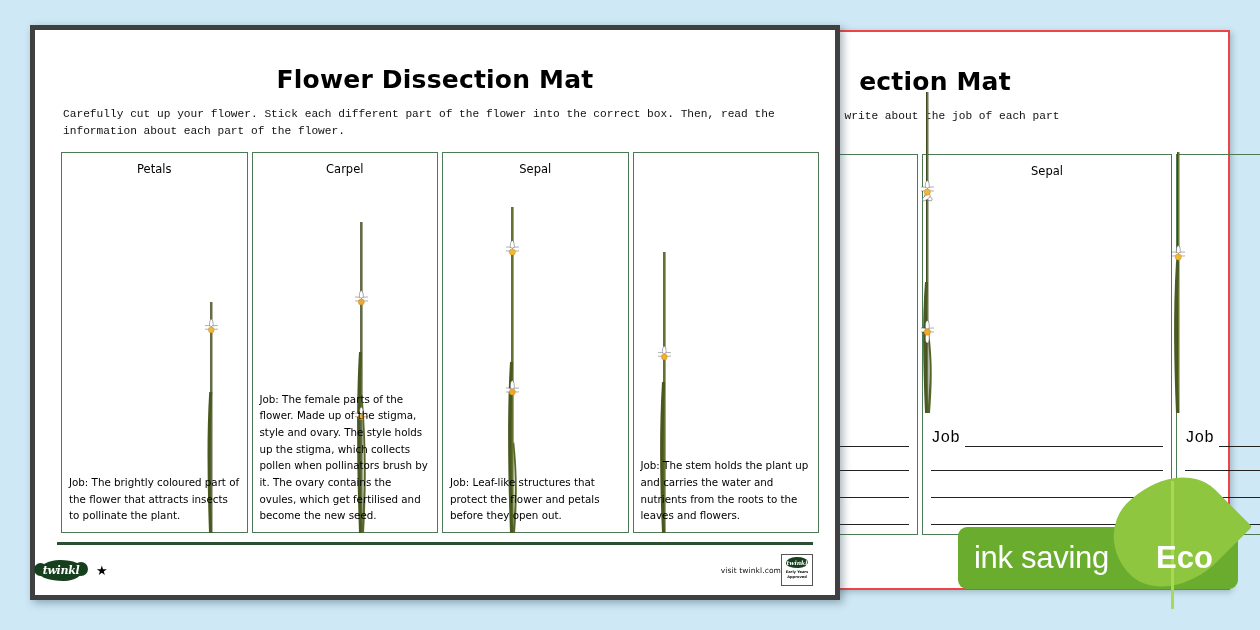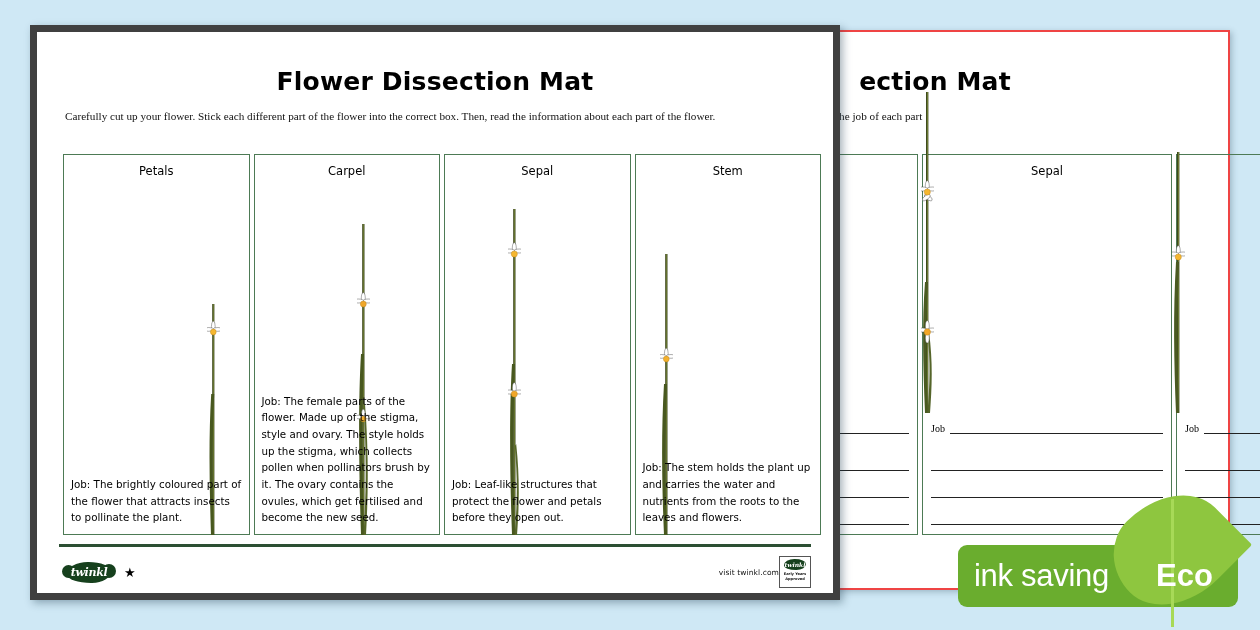--- a/index.html
+++ b/index.html
@@ -40,21 +40,21 @@
     box-shadow: 2px 2px 6px rgba(40,70,90,0.30);
     z-index: 1;
   }
 
   
   #front-page {
     left: 30px;
     top: 25px;
     width: 810px;
     height: 575px;
-    border: 7px solid #404040;
+    border: 5px solid #404040;
     box-shadow: 3px 3px 8px rgba(30,60,80,0.38);
     z-index: 2;
   }
 
   
   .page-inner {
     position: relative;
     width: 100%;
     height: 100%;
     box-sizing: border-box;
@@ -67,21 +67,21 @@
     font-weight: bold;
     font-size: 25px;
     letter-spacing: 0.2px;
     color: #000;
     margin: 0;
     padding-top: 35px;
     white-space: nowrap;
   }
 
   .page-sub {
-    font-family: Liberation Serif, serif;
+    font-family: Liberation Mono, monospace;
     font-size: 11.2px;
     line-height: 1.55;
     color: #111;
     margin: 0;
     padding: 12px 30px 0 28px;
   }
 
   
   .cols {
     position: absolute;
@@ -149,24 +149,24 @@
   
   .write-block {
     position: relative;
     z-index: 3;
     padding: 0 8px;
     margin-top: 212px;
   }
   .write-first {
     display: flex;
     align-items: flex-end;
-    font-family: Liberation Serif, serif;
-    font-size: 10px;
+    font-family: Liberation Mono, monospace;
+    font-size: 16px;
     color: #000;
-    margin-bottom: 19px;
+    margin-bottom: 6px;
   }
   .write-first .rule {
     flex: 1 1 auto;
     border-bottom: 1.3px solid #222;
     margin-left: 5px;
     height: 10px;
   }
   .write-line {
     border-bottom: 1.3px solid #222;
     height: 17px;
@@ -188,21 +188,21 @@
   .footer-rule {
     position: absolute;
     left: 22px;
     right: 22px;
     top: 512px;
     border-top: 3px solid #2c4f33;
   }
 
   .footer {
     position: absolute;
-    left: 30px;
+    left: 4px;
     right: 22px;
     top: 518px;
     height: 44px;
     display: flex;
     align-items: center;
   }
 
   .twinkl-logo {
     position: relative;
     width: 44px;
@@ -299,21 +299,21 @@
     font-size: 3.6px;
     font-weight: bold;
     line-height: 1.35;
     color: #111;
   }
 
   
   #eco-badge {
     position: absolute;
     left: 958px;
-    top: 545px;
+    top: 527px;
     width: 248px;
     height: 62px;
     z-index: 20;
   }
   .eco-pill {
     position: absolute;
     left: 0; top: 0;
     width: 280px;
     height: 62px;
     background: #6aad2e;
@@ -488,21 +488,20 @@
         </div>
 
         <div class="col">
           <div class="col-head">Sepal</div>
           <div class="col-body">
             <div class="col-text">Job: Leaf-like structures that protect the flower and petals before they open out.</div>
           </div>
         </div>
 
         <div class="col">
-          <div class="col-head">Stem</div>
           <div class="col-body">
             <div class="col-text">Job: The stem holds the plant up and carries the water and nutrients from the roots to the leaves and flowers.</div>
           </div>
         </div>
 
       </div>
 
       <div class="plant-strip" style="left:170px;">
         <svg width="13" height="381" viewBox="0 0 13 381" style="margin-top:122px">
           <rect x="5.2" y="150" width="2.2" height="231" fill="#3d481c"></rect>

